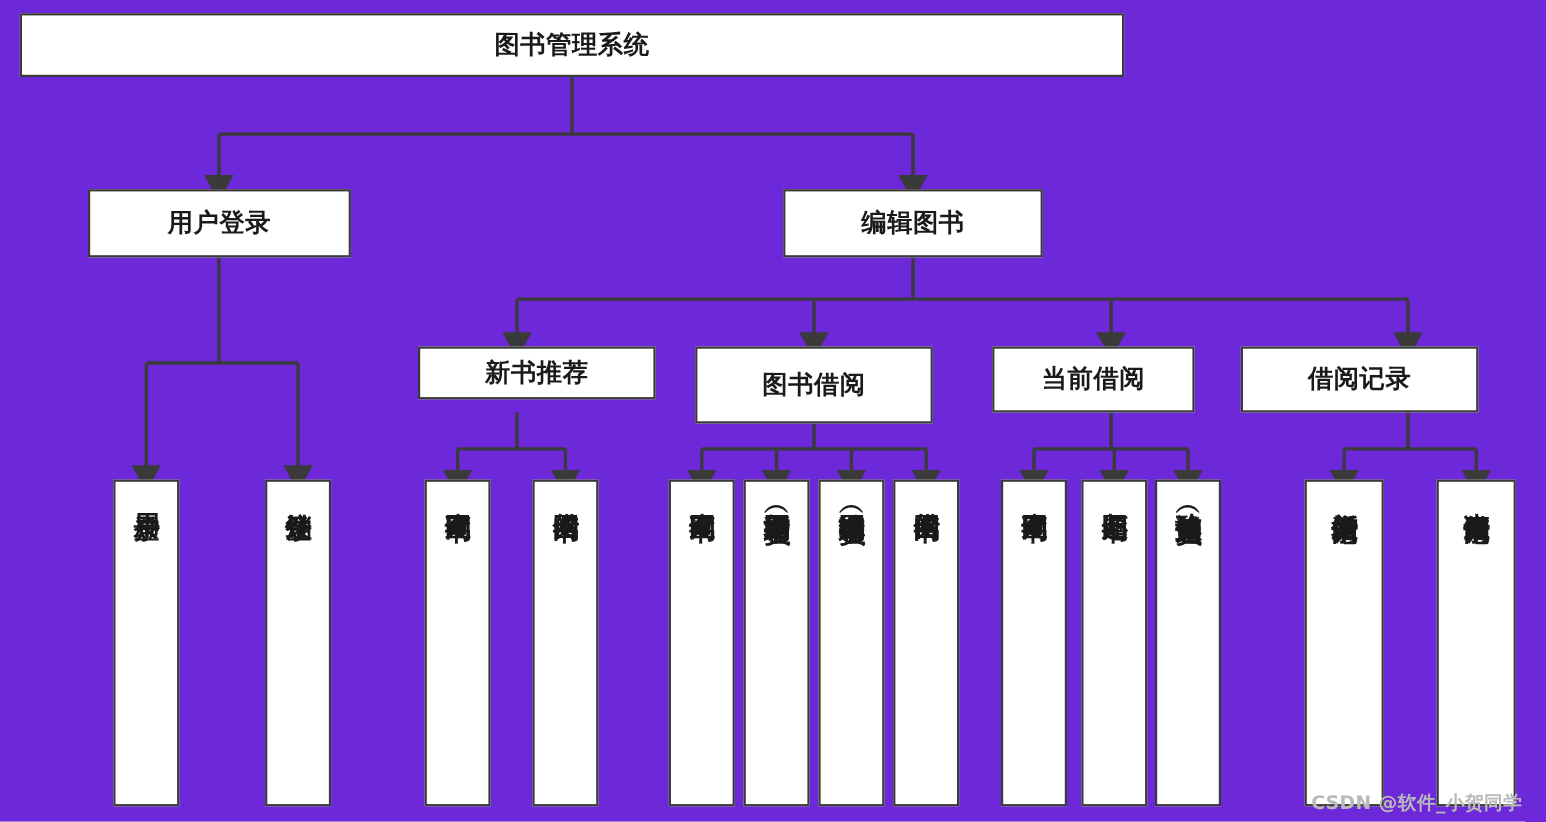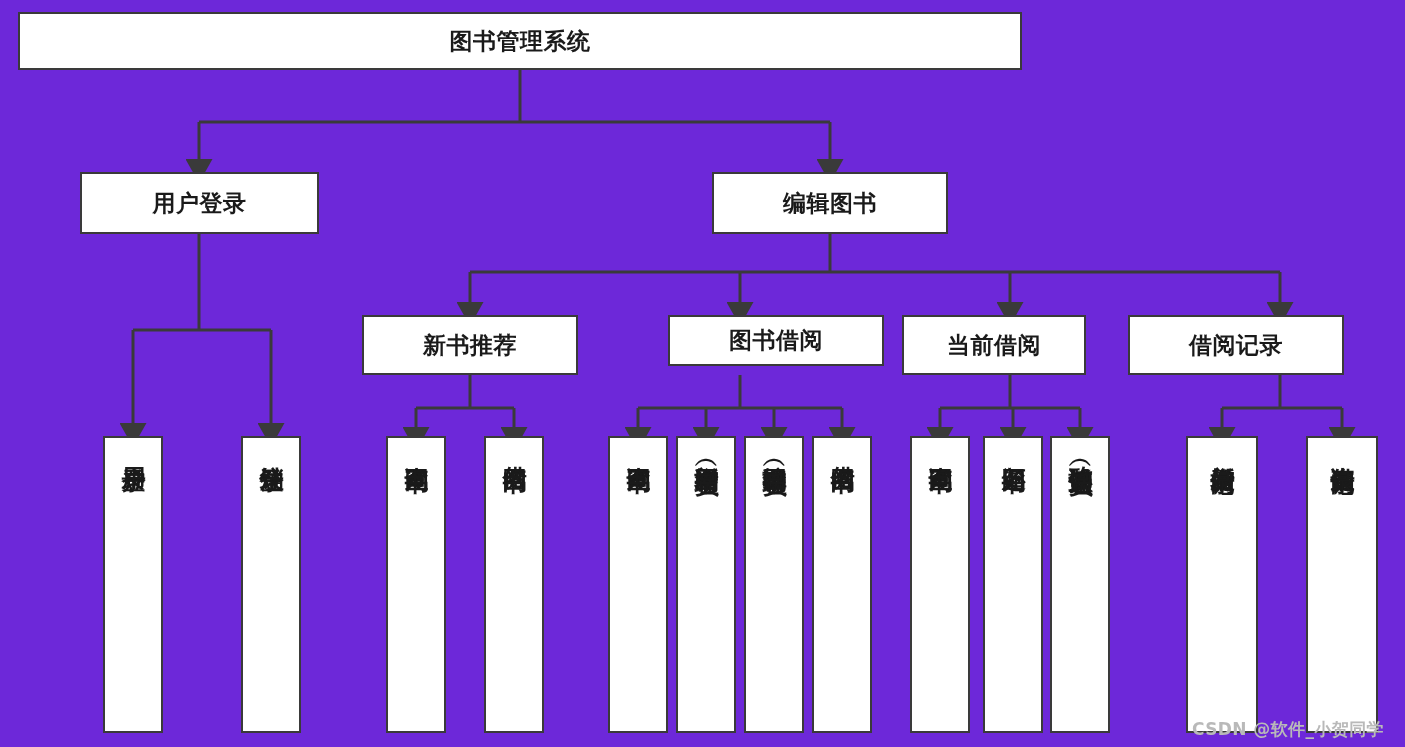--- a/index.html
+++ b/index.html
@@ -123,24 +123,24 @@
     <span>图书管理系统</span>
   </div>
 
   <div class="node node-h" style="left:80px; top:172px; width:239px; height:62px;">
     <span>用户登录</span>
   </div>
   <div class="node node-h" style="left:712px; top:172px; width:236px; height:62px;">
     <span>编辑图书</span>
   </div>
 
-  <div class="node node-h" style="left:362px; top:315px; width:216px; height:60px;">
+  <div class="node node-h" style="left:380px; top:315px; width:216px; height:48px;">
     <span>新书推荐</span>
   </div>
-  <div class="node node-h" style="left:632px; top:315px; width:216px; height:51px;margin-left:36px;">
+  <div class="node node-h" style="left:632px; top:315px; width:216px; height:70px;">
     <span>图书借阅</span>
   </div>
   <div class="node node-h" style="left:902px; top:315px; width:184px; height:60px;">
     <span>当前借阅</span>
   </div>
   <div class="node node-h" style="left:1128px; top:315px; width:216px; height:60px;">
     <span>借阅记录</span>
   </div>
 
   <div class="node node-v" style="left:103px; top:436px; width:60px; height:297px;">

